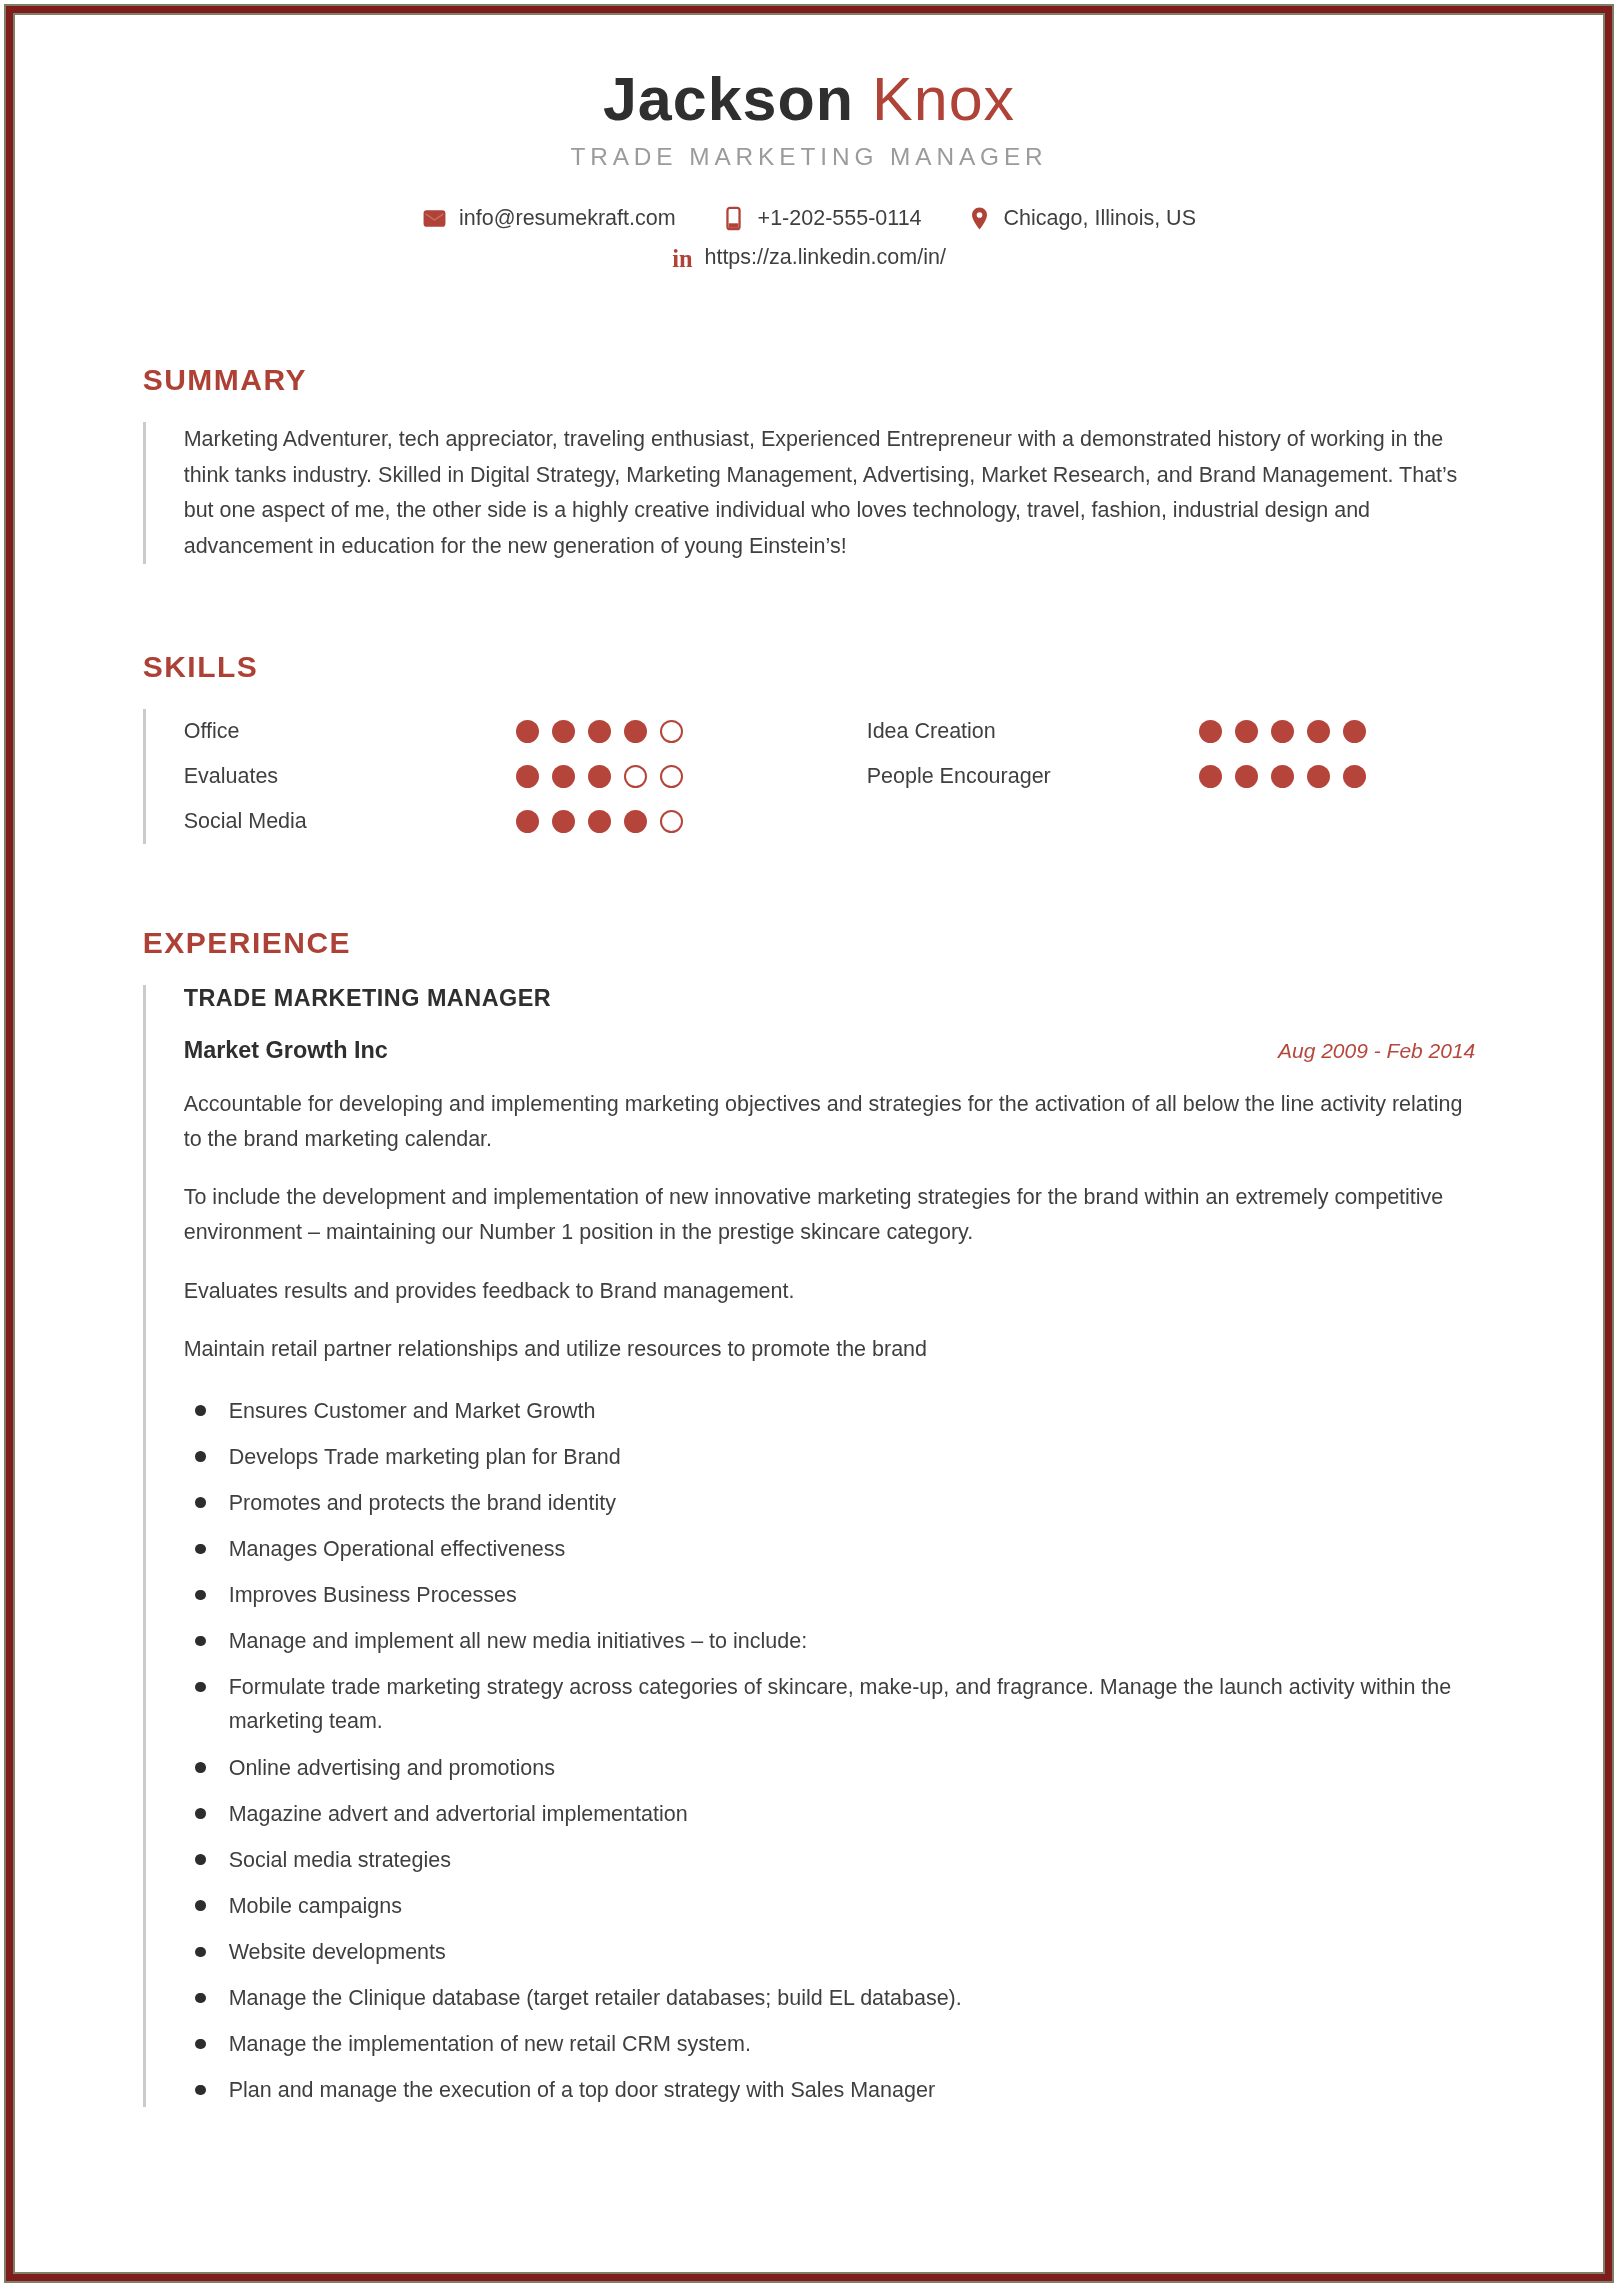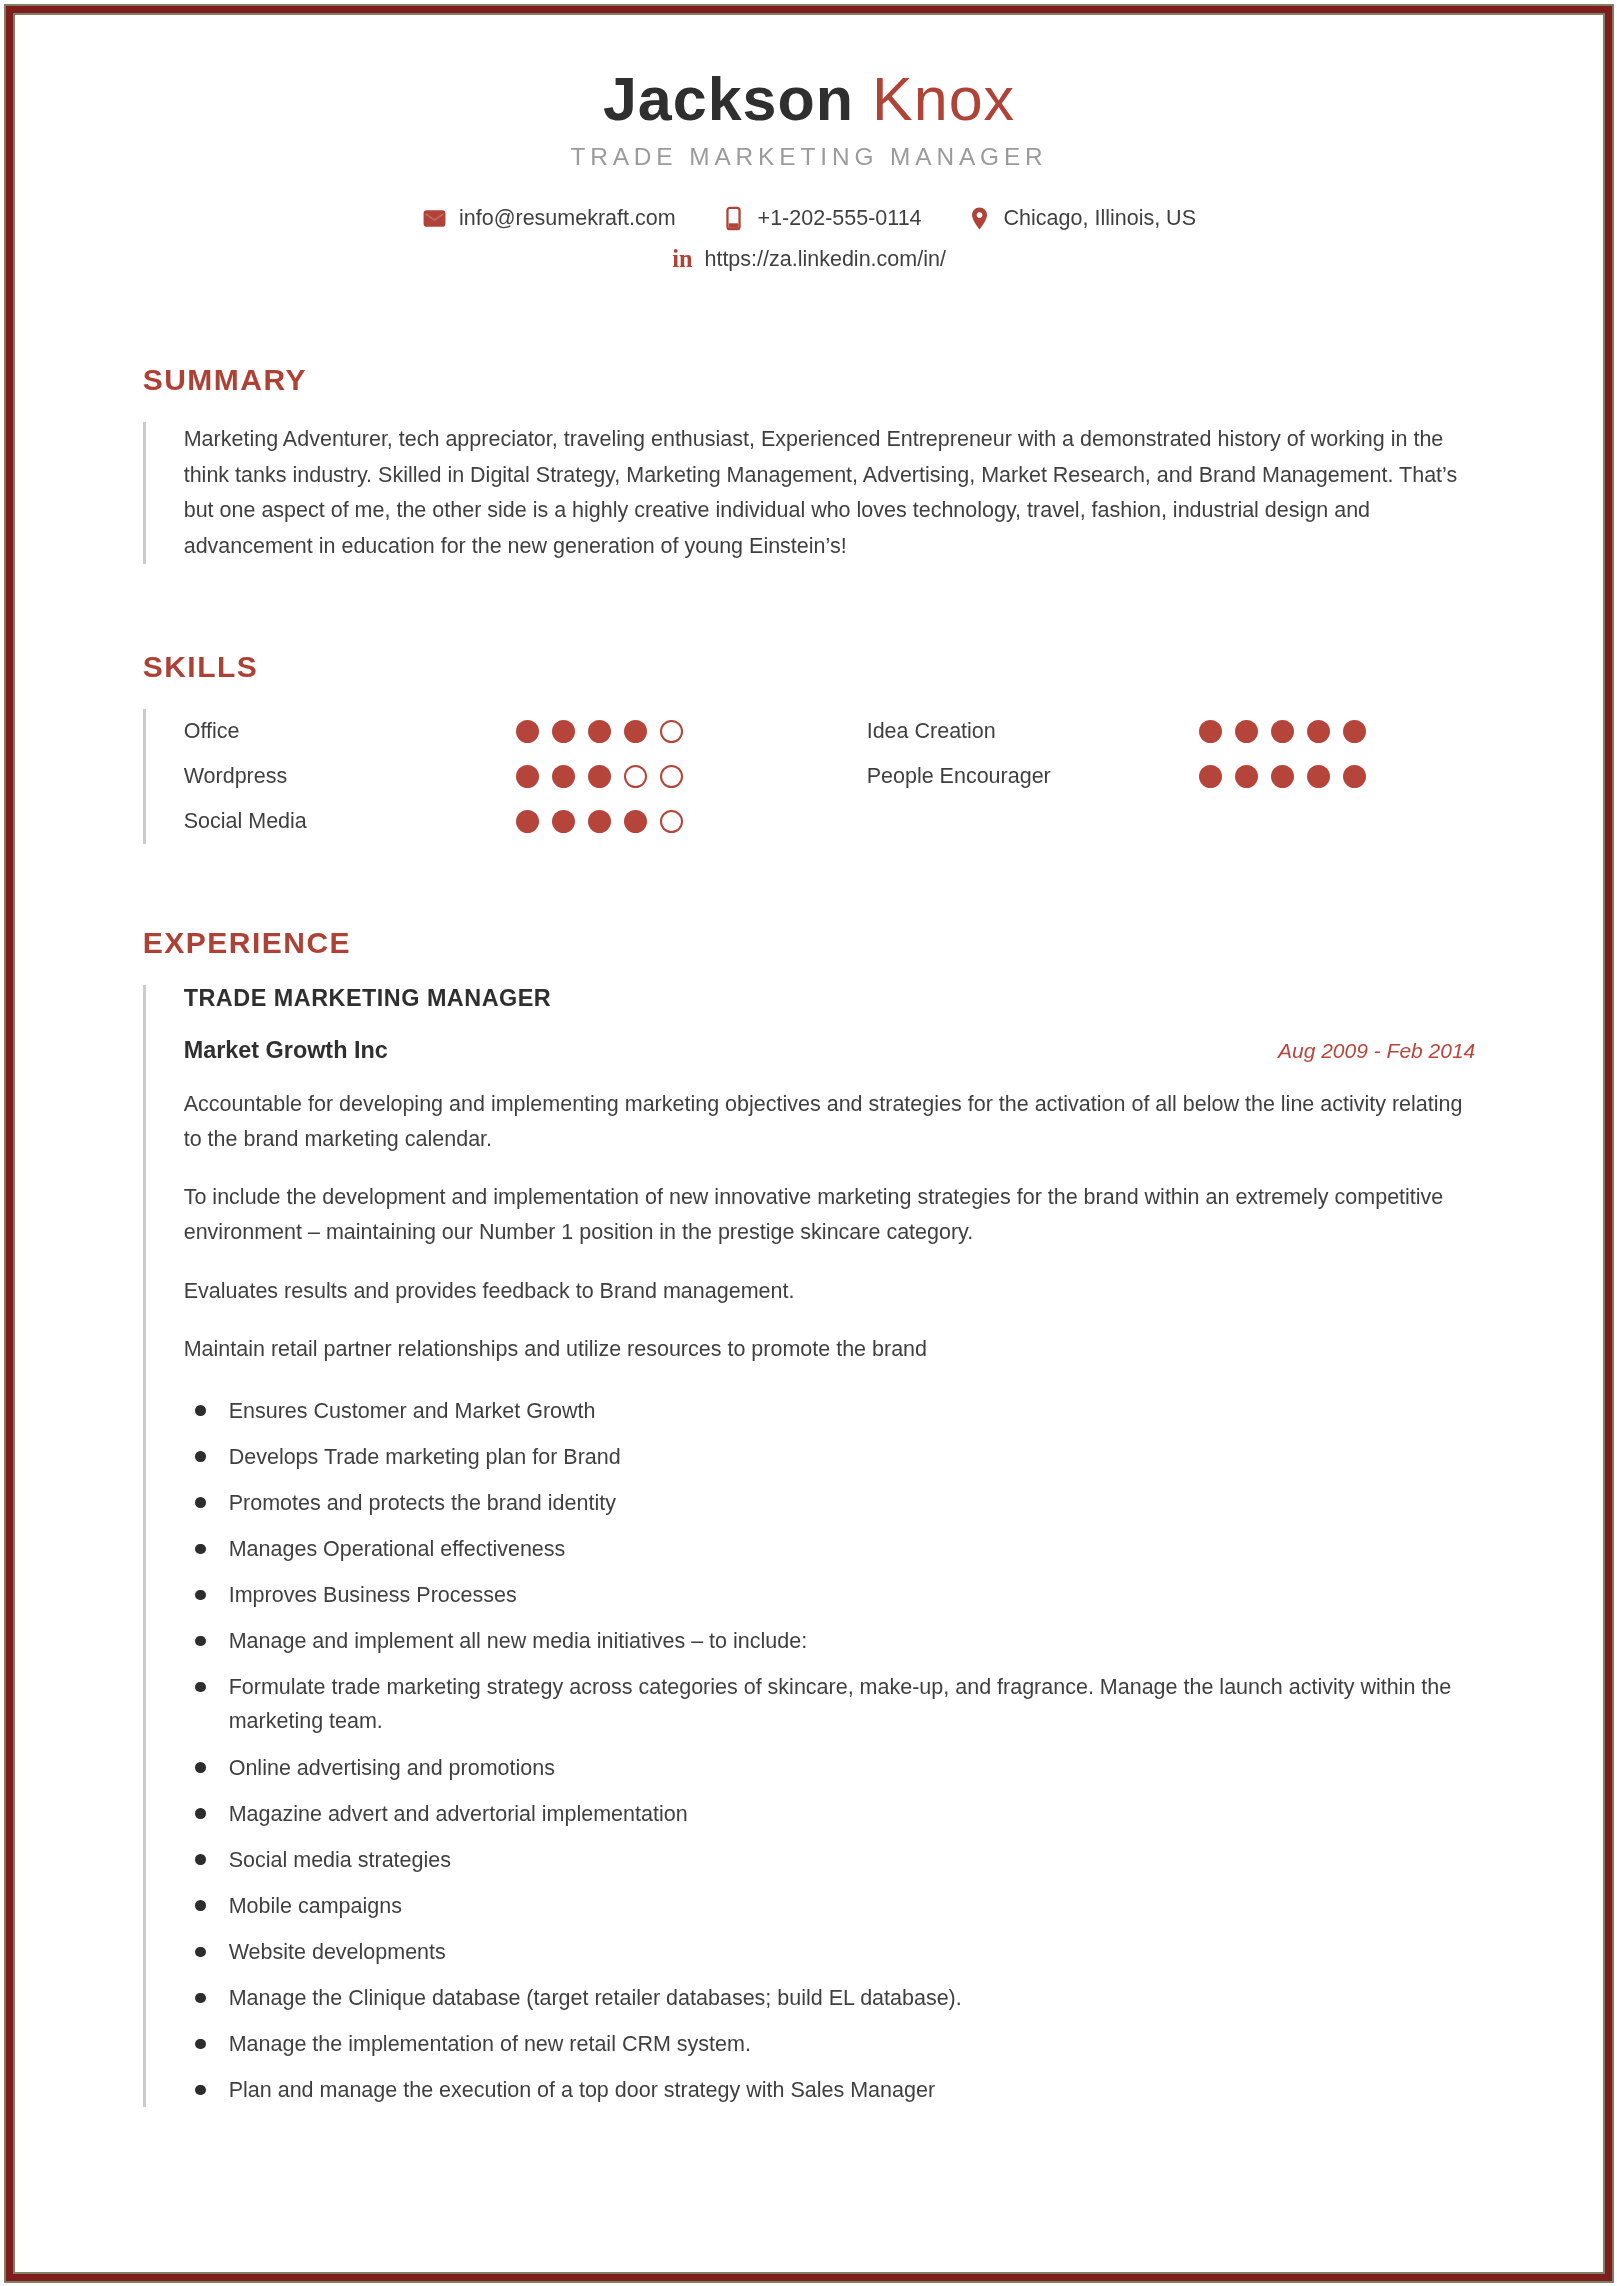--- a/index.html
+++ b/index.html
@@ -33,21 +33,21 @@
     margin-top: 9.8px;
     font-size: 24.4px; letter-spacing: 4.9px;
     color: #9b9b9b; font-weight: 400;
   }
   .contact-row {
     margin-top: 35px;
     display: flex; justify-content: center; align-items: center; gap: 45px;
     font-size: 21.5px; color: #3f3f3f;
   }
   .contact-row.second { margin-top: 13.7px; }
-  .contact-item { display: inline-flex; align-items: center; gap: 12px; }
+  .contact-item { display: inline-flex; align-items: flex-start; gap: 12px; }
   .cicon { width: 25px; height: 25px; flex: 0 0 auto; }
   .li-badge {
     font-weight: 800; color: #b04338; font-size: 24.4px;
     font-family: "Liberation Serif", serif; letter-spacing: 0;
   }
 
   
   .section { margin-top: 90px; }
   .section-heading {
     font-size: 30px; font-weight: 600; letter-spacing: 1.5px;
@@ -158,21 +158,21 @@
                 <span class="skill-label">Office</span>
                 <span class="dots">
                   <span class="dot"></span>
                   <span class="dot"></span>
                   <span class="dot"></span>
                   <span class="dot"></span>
                   <span class="dot empty"></span>
                 </span>
               </div>
               <div class="skill-row">
-                <span class="skill-label">Wordpress</span>
+                <span class="skill-label">Evaluates</span>
                 <span class="dots">
                   <span class="dot"></span>
                   <span class="dot"></span>
                   <span class="dot"></span>
                   <span class="dot empty"></span>
                   <span class="dot empty"></span>
                 </span>
               </div>
               <div class="skill-row">
                 <span class="skill-label">Social Media</span>

